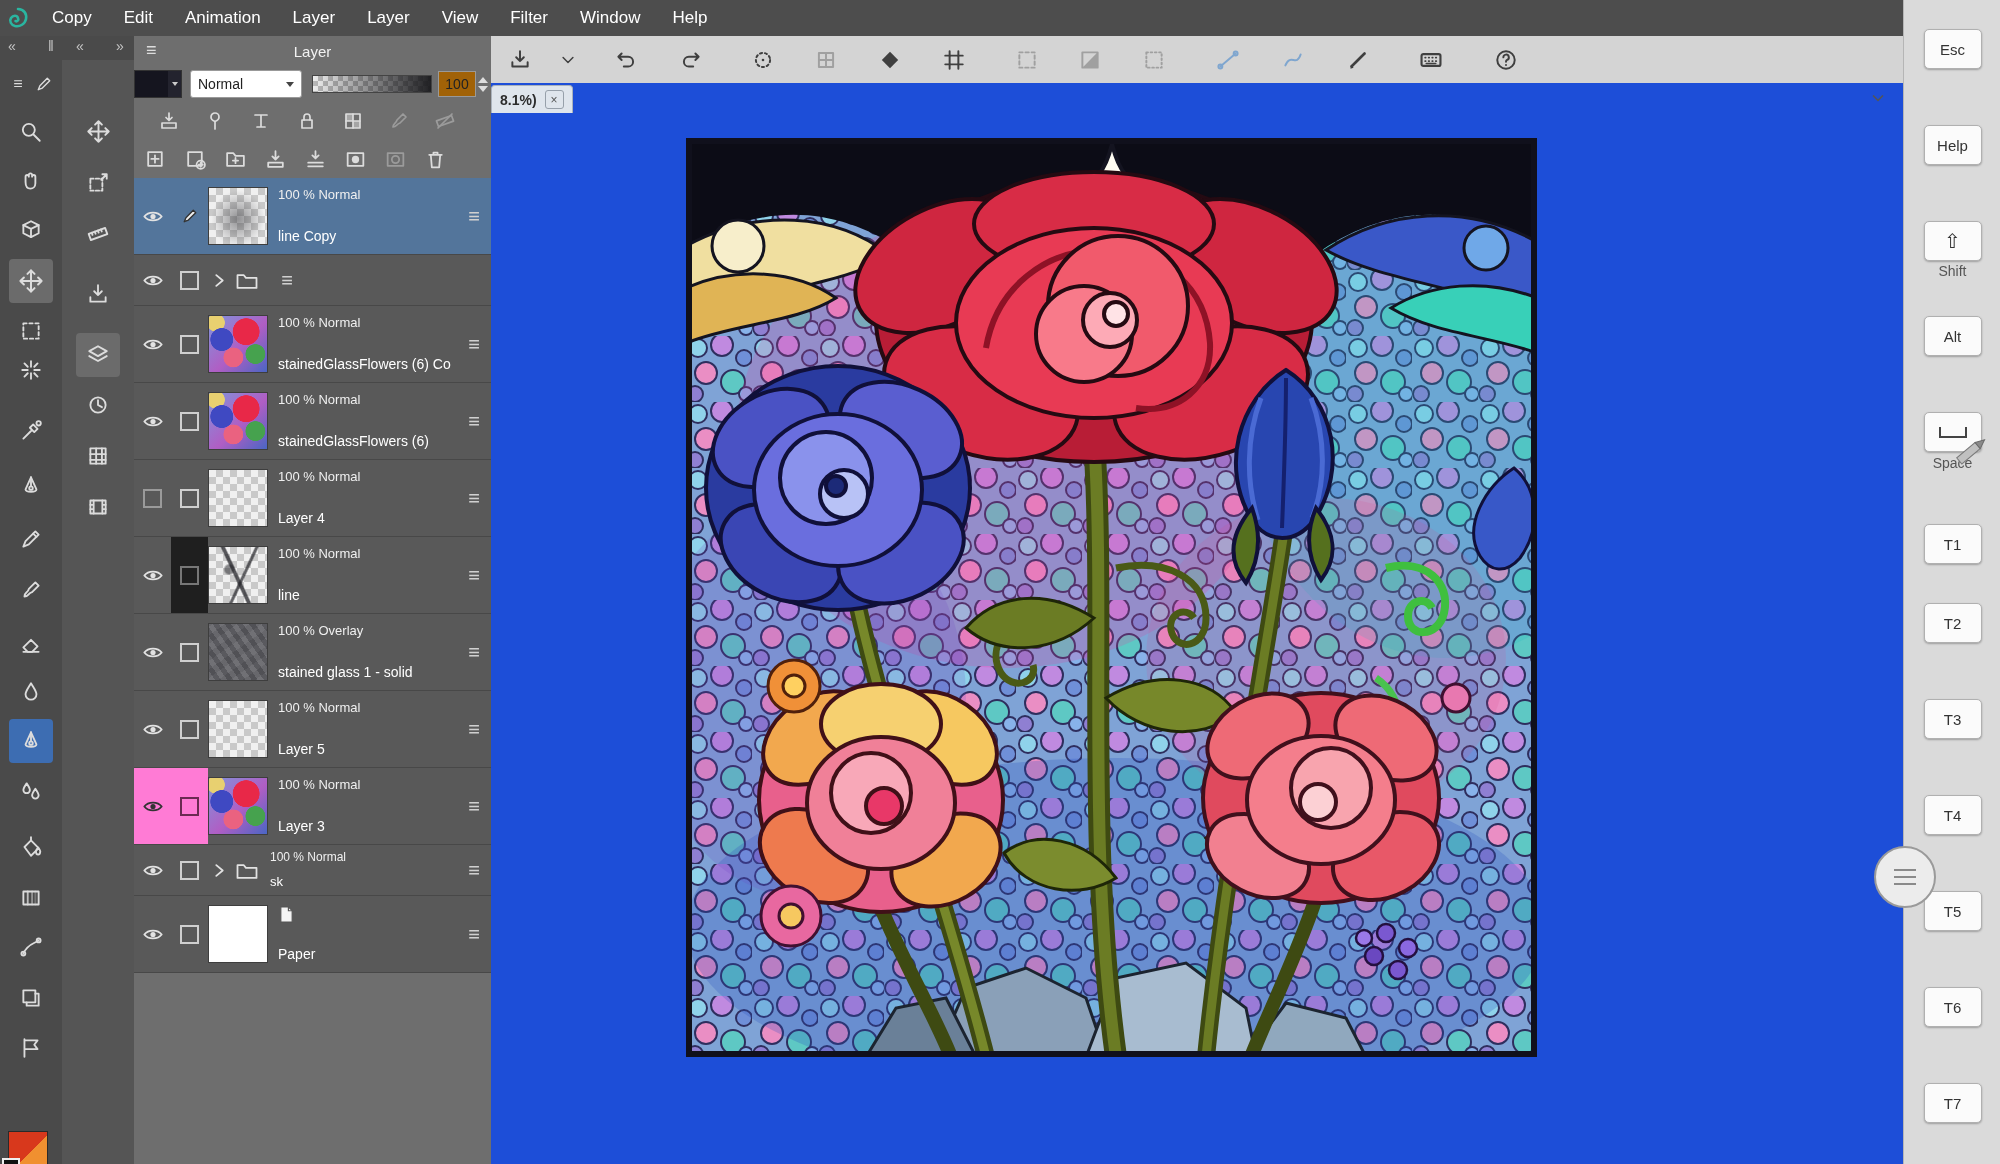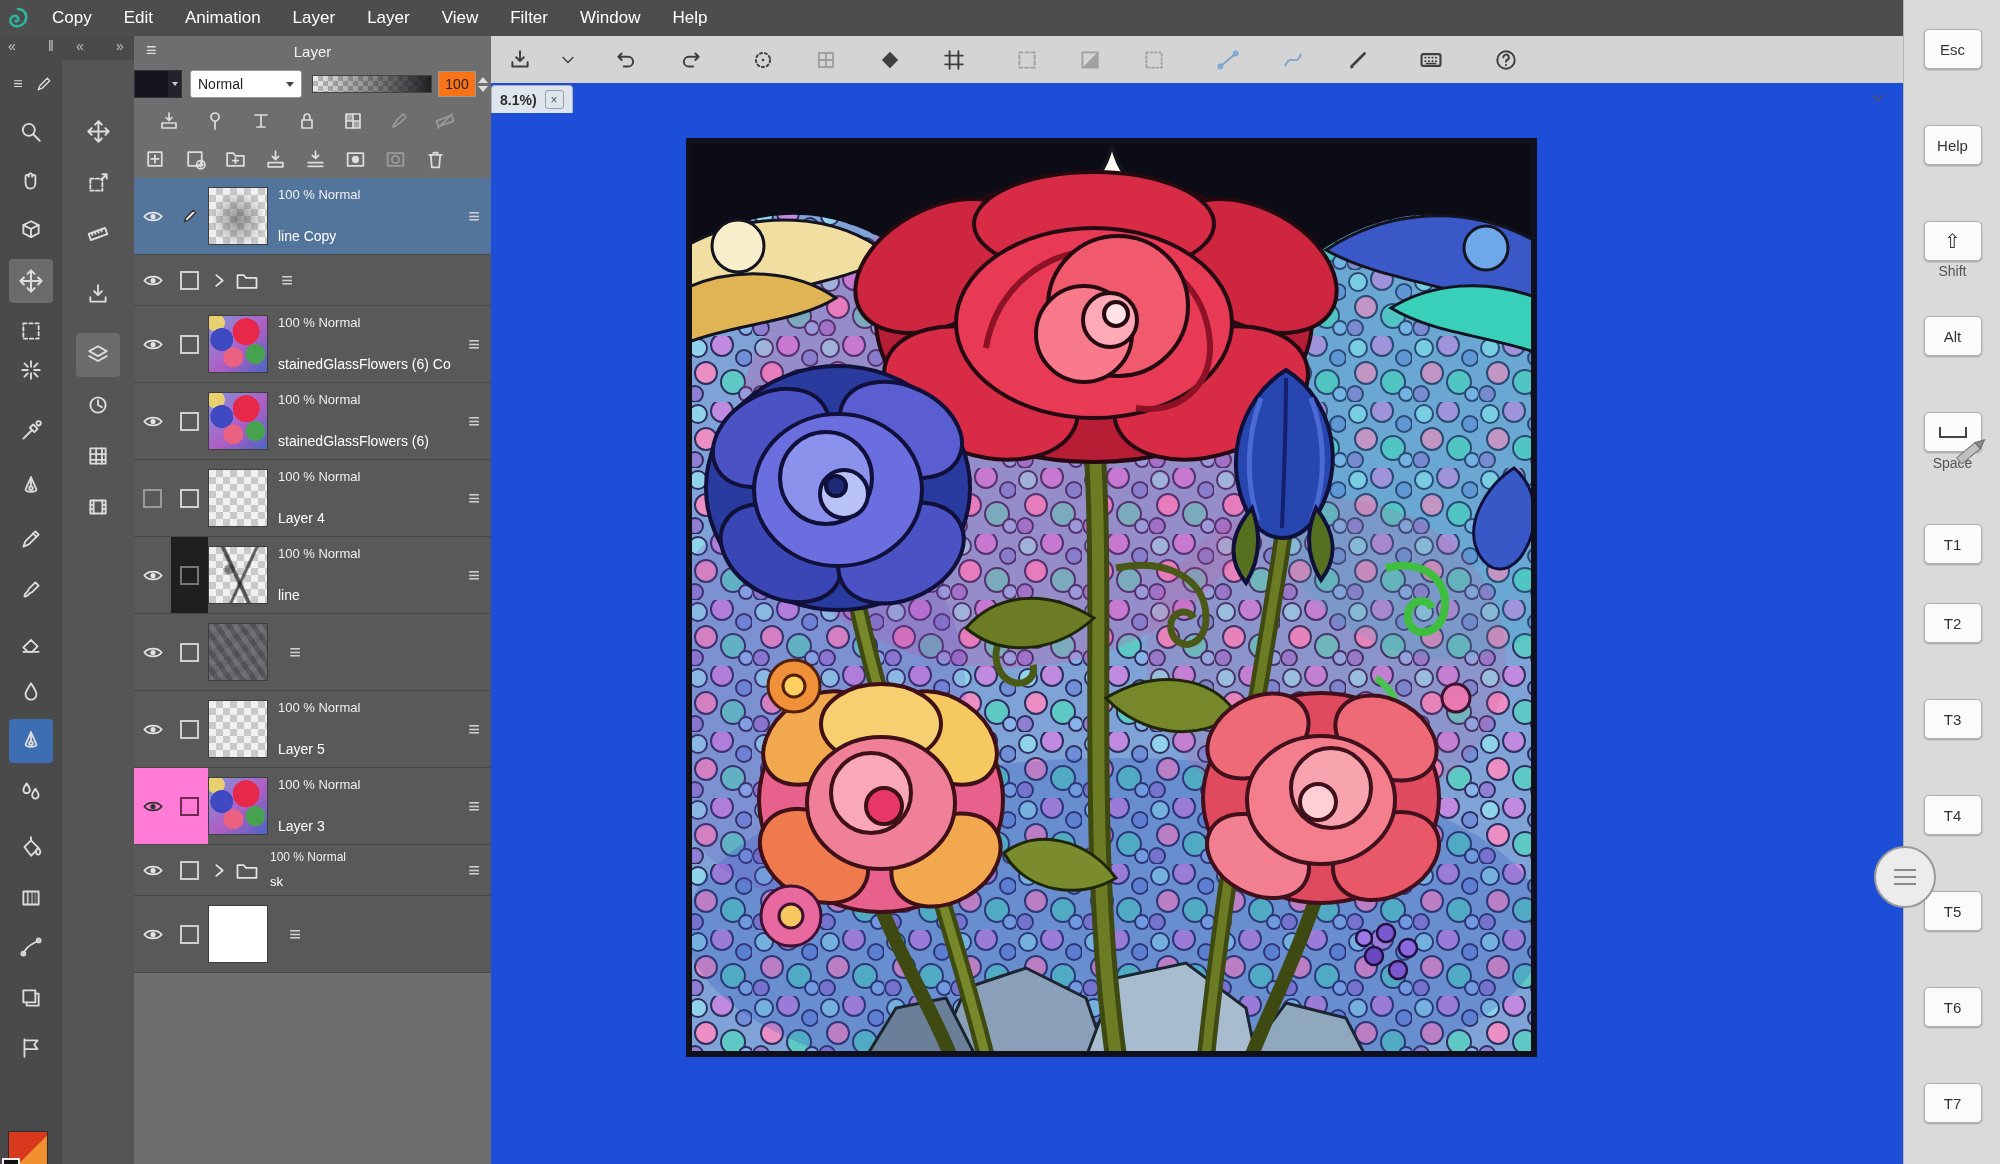--- a/index.html
+++ b/index.html
@@ -51,21 +51,21 @@
   .colorbox .chevcell{width:13px;height:100%;background:#23232e;display:flex;align-items:center;justify-content:center}
   .blendsel{margin-left:8px;width:96px;height:26px;background:#fff;border:1px solid #999;border-radius:3px;
             display:flex;align-items:center;justify-content:space-between;padding:0 7px;color:#222;font-size:14px}
   .opslider{margin-left:10px;width:118px;height:16px;border:1px solid #444;
             background-color:#ededed;
             background-image:linear-gradient(to right,rgba(25,25,28,0),rgba(25,25,28,.96)),
                              linear-gradient(45deg,#b8b8b8 25%,transparent 25%,transparent 75%,#b8b8b8 75%),
                              linear-gradient(45deg,#b8b8b8 25%,transparent 25%,transparent 75%,#b8b8b8 75%);
             background-size:100% 100%,10px 10px,10px 10px;background-position:0 0,0 0,5px 5px}
   .opvalue{margin-left:6px;display:flex;align-items:center}
-  .opnum{width:36px;height:24px;background:#f97316;border:1px solid #999;color:#222;font-size:14px;
+  .opnum{width:36px;height:24px;background:#a16207;border:1px solid #999;color:#222;font-size:14px;
          display:flex;align-items:center;justify-content:center}
   .steppers{display:flex;flex-direction:column;justify-content:center;margin-left:2px;gap:3px}
   .stepup{width:0;height:0;border-left:5px solid transparent;border-right:5px solid transparent;border-bottom:6px solid #ddd}
   .stepdn{width:0;height:0;border-left:5px solid transparent;border-right:5px solid transparent;border-top:6px solid #ddd}
   .selchev{width:0;height:0;border-left:4px solid transparent;border-right:4px solid transparent;border-top:5px solid #444}
   .selchevL{width:0;height:0;border-left:3px solid transparent;border-right:3px solid transparent;border-top:4px solid #ccc}
   .lp-ctrl2{display:flex;align-items:center;height:38px;padding-left:22px;gap:20px}
   .lp-ctrl3{display:flex;align-items:center;height:38px;padding-left:8px;gap:14px}
   .lpi{width:26px;height:26px;display:flex;align-items:center;justify-content:center;color:#dcdcdc}
   .lpi.dis{color:#9b9b9b}
@@ -836,20 +836,24 @@
               <path d="M1,6 C4.5,1.2 13.5,1.2 17,6 C13.5,10.8 4.5,10.8 1,6 Z"></path>
               <circle cx="9" cy="6" r="2.4" fill="#e2e2e2" stroke="none"></circle>
             </svg>
           </div>
         <div class="cell chkc">
             <span class="chk"></span>
           </div>
         <div class="thumbwrap">
             <div class="thumb darkthumb"></div>
           </div>
+        <div class="txt">
+          <div class="l1">100 % Overlay</div>
+          <div class="l2">stained glass 1 - solid</div>
+        </div>
         <div class="cell rowmenu">≡</div>
       </div>
 
       <div class="lrow h76">
         <div class="cell eyec">
           <svg class="rowsvg" width="20" height="13" viewBox="0 0 18 12">
               <path d="M1,6 C4.5,1.2 13.5,1.2 17,6 C13.5,10.8 4.5,10.8 1,6 Z"></path>
               <circle cx="9" cy="6" r="2.4" fill="#e2e2e2" stroke="none"></circle>
             </svg>
           </div>
@@ -919,20 +923,30 @@
               <path d="M1,6 C4.5,1.2 13.5,1.2 17,6 C13.5,10.8 4.5,10.8 1,6 Z"></path>
               <circle cx="9" cy="6" r="2.4" fill="#e2e2e2" stroke="none"></circle>
             </svg>
           </div>
         <div class="cell chkc">
             <span class="chk"></span>
           </div>
         <div class="thumbwrap">
             <div class="thumb whitethumb"></div>
           </div>
+        <div class="txt">
+          <div class="l1">
+            <svg width="17" height="19" viewBox="0 0 18 20">
+                <path d="M3,2 h8 l4,4 v12 H3 Z" fill="#f4f4f4" stroke="#555" stroke-width="1.2"></path>
+                <path d="M11,2 v4 h4" fill="none" stroke="#555" stroke-width="1.2"></path>
+              </svg>
+            <span></span>
+          </div>
+          <div class="l2">Paper</div>
+        </div>
         <div class="cell rowmenu">≡</div>
       </div>
 
     </div>
   </div>
 
   <div id="rightpanel">
     <div class="key" style="top:29px">Esc</div>
     <div class="key" style="top:125px">Help</div>
     <div class="key" style="top:221px">

